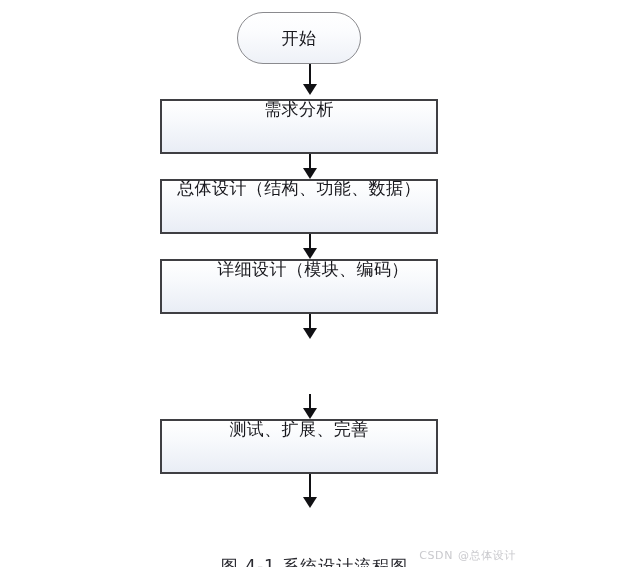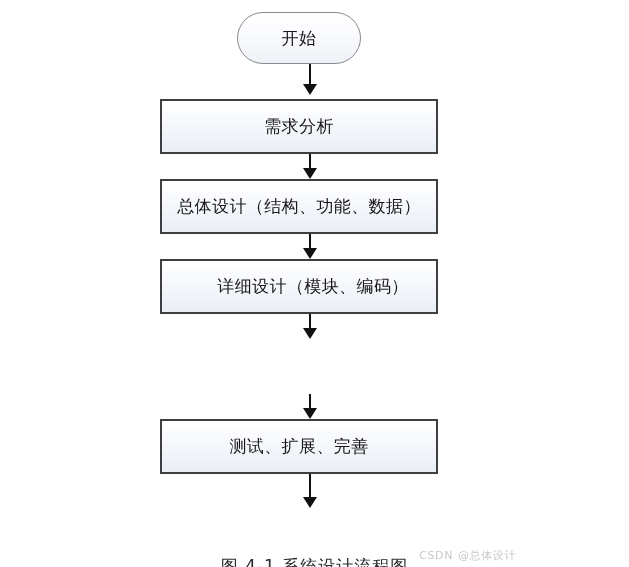--- a/index.html
+++ b/index.html
@@ -38,21 +38,21 @@
   
   .node-process {
     position: absolute;
     left: 160px;
     width: 278px;
     height: 55px;
     border: 2px solid #3f3f43;
     background: linear-gradient(to bottom, #ffffff 0%, #f7f9fc 40%, #e9edf5 100%);
     box-sizing: border-box;
     display: flex;
-    align-items: center;
+    align-items: flex-start;
     justify-content: center;
   }
 
   .node-label {
     color: #17171c;
     font-size: 17px;
     line-height: 1;
     letter-spacing: 0.4px;
     white-space: nowrap;
     user-select: none;
@@ -126,21 +126,21 @@
 
   <div class="node-process" style="top:99px;">
     <span class="node-label">需求分析</span>
   </div>
 
   <div class="connector" style="top:154px; height:25px;">
     <div class="stem" style="height:15px;"></div>
     <div class="head" style="top:14px;"></div>
   </div>
 
-  <div class="node-process" style="top:179px;">
+  <div class="node-process" style="top:179px;font-family:Liberation Mono, monospace;">
     <span class="node-label">总体设计（结构、功能、数据）</span>
   </div>
 
   <div class="connector" style="top:234px; height:25px;">
     <div class="stem" style="height:15px;"></div>
     <div class="head" style="top:14px;"></div>
   </div>
 
   <div class="node-process" style="top:259px;padding-left:28px;">
     <span class="node-label">详细设计（模块、编码）</span>

